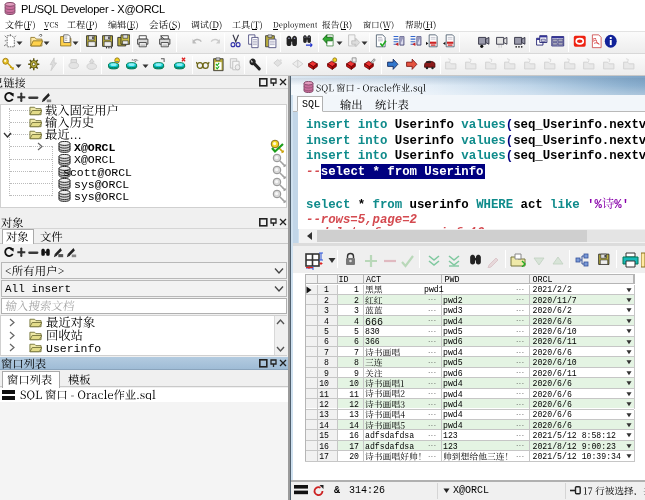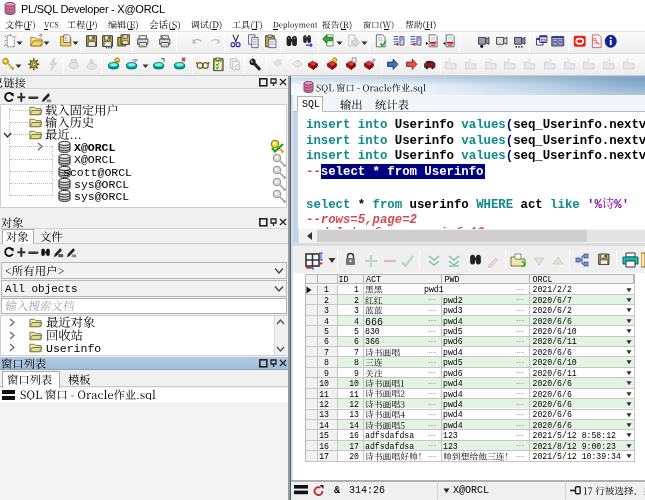--- a/index.html
+++ b/index.html
@@ -610,21 +610,21 @@
 <svg class="a" style="left:274px;top:267px" width="10" height="8" viewBox="0 0 10 8">
     <path d="M1 1.5l4 4.5 4-4.5" fill="none" stroke="#444" stroke-width="1.3"></path>
   </svg>
 <div style="position:absolute;left:5px;top:264.5px"><svg class="cjk " width="59.3" height="11.5" viewBox="0 -880 5160 1000" style="vertical-align:top">
       <path fill="#000" d="M61 -344 493 -96 514 -133 112 -360 514 -587 493 -624 61 -377Z M1464 -568 1418 -509H1191V-718C1294 -728 1405 -747 1479 -764C1503 -754 1521 -755 1532 -763L1447 -840C1392 -811 1292 -773 1200 -745L1127 -771V-492C1127 -292 1098 -93 936 68L949 81C1161 -71 1190 -295 1191 -480H1344V74H1355C1389 74 1410 58 1410 53V-480H1522C1536 -480 1546 -485 1549 -496C1516 -527 1464 -568 1464 -568ZM1067 -776 989 -839C937 -809 842 -764 758 -733L699 -754V-443C699 -269 695 -81 616 71L632 82C722 -25 750 -164 759 -294H961V-238H971C992 -238 1023 -252 1024 -259V-543C1044 -547 1060 -555 1067 -563L987 -624L951 -584H763V-710C854 -727 953 -754 1018 -775C1041 -767 1058 -766 1067 -776ZM761 -323C763 -364 763 -404 763 -442V-555H961V-323Z M2003 -841C1988 -790 1968 -736 1943 -682H1628L1637 -653H1929C1859 -512 1755 -373 1621 -277L1632 -264C1720 -313 1796 -377 1859 -447V78H1869C1900 78 1922 61 1922 55V-166H2312V-27C2312 -11 2308 -5 2288 -5C2267 -5 2163 -13 2163 -13V3C2208 9 2234 17 2249 28C2263 39 2268 57 2271 78C2367 69 2378 34 2378 -18V-464C2400 -468 2417 -477 2425 -486L2336 -552L2301 -508H1935L1916 -516C1949 -561 1979 -607 2004 -653H2510C2524 -653 2534 -658 2537 -669C2502 -700 2446 -743 2446 -743L2397 -682H2019C2038 -719 2054 -756 2068 -792C2094 -790 2103 -796 2107 -809ZM1922 -323H2312V-195H1922ZM1922 -352V-479H2312V-352Z M2814 -503H3052V-293H2806C2813 -351 2814 -408 2814 -462ZM2814 -532V-737H3052V-532ZM2748 -766V-461C2748 -270 2734 -82 2618 67L2633 77C2740 -17 2785 -139 2802 -263H3052V69H3062C3095 69 3117 53 3117 48V-263H3375V-29C3375 -13 3369 -6 3349 -6C3328 -6 3221 -15 3221 -15V1C3268 8 3294 16 3310 26C3324 37 3330 55 3332 75C3429 65 3440 31 3440 -21V-721C3462 -726 3480 -735 3487 -744L3399 -811L3364 -766H2826L2748 -800ZM3375 -503V-293H3117V-503ZM3375 -532H3117V-737H3375Z M4032 -846 4021 -840C4051 -802 4090 -741 4103 -693C4169 -648 4224 -777 4032 -846ZM3830 -391C3832 -425 3833 -458 3833 -488V-648H4366V-391ZM3768 -687V-487C3768 -303 3749 -101 3621 66L3636 78C3774 -47 3816 -215 3828 -362H4366V-302H4376C4399 -302 4431 -317 4432 -324V-638C4449 -641 4465 -649 4471 -656L4393 -716L4357 -677H3845L3768 -711Z M5099 -376 4668 -624 4646 -587 5048 -360 4646 -133 4668 -96 5099 -343Z"></path>
     </svg></div>
 <div class="a" style="left:1px;top:280px;width:286px;height:17px;background:#f2f2f2;border:1px solid #b8b8b8"></div>
 <svg class="a" style="left:274px;top:285px" width="10" height="8" viewBox="0 0 10 8">
     <path d="M1 1.5l4 4.5 4-4.5" fill="none" stroke="#444" stroke-width="1.3"></path>
   </svg>
-<div class="a mono" style="left:5px;top:283px;font-size:11px;color:#000">All objects</div>
+<div class="a mono" style="left:5px;top:283px;font-size:11px;color:#000">All insert</div>
 <div class="a" style="left:1px;top:298px;width:286px;height:16px;background:#fff;border:1px solid #b0b0b0"></div>
 <div class="a" style="left:5px;top:300px;opacity:0.55;transform:skewX(-8deg)"><svg class="cjk " width="69.0" height="11.5" viewBox="0 -880 6000 1000" style="vertical-align:top">
       <path fill="#555" d="M933 -467 840 -478V-12C840 2 835 7 819 7C802 7 715 0 715 0V17C753 20 775 28 788 38C801 48 805 64 808 82C888 73 897 42 897 -8V-442C921 -445 930 -453 933 -467ZM713 -617 671 -566H492L500 -537H763C777 -537 786 -542 789 -553C759 -581 713 -617 713 -617ZM793 -431 706 -441V-74H716C736 -74 759 -87 759 -95V-406C782 -409 791 -418 793 -431ZM265 -807 174 -834C167 -790 153 -727 137 -660H42L50 -630H129C109 -549 86 -467 68 -409C53 -404 35 -396 24 -390L93 -334L126 -367H195V-192C128 -174 73 -159 40 -152L89 -70C99 -74 106 -83 110 -95L195 -136V80H204C235 80 255 65 255 60V-166C304 -190 344 -211 376 -229L372 -243L255 -209V-367H359C373 -367 382 -372 385 -383C357 -410 313 -444 313 -444L275 -397H255V-530C279 -534 287 -543 290 -557L200 -568V-397H126C146 -463 169 -550 190 -630H383C396 -630 406 -635 408 -646C378 -675 329 -712 329 -712L286 -660H197C209 -708 220 -753 227 -788C250 -785 260 -795 265 -807ZM700 -799 609 -848C539 -702 428 -572 328 -500L341 -486C451 -544 563 -641 647 -767C709 -660 810 -562 916 -505C922 -529 940 -545 965 -553L967 -565C861 -607 728 -692 664 -786C683 -783 695 -790 700 -799ZM454 -172V-286H582V-172ZM454 56V-143H582V-18C582 -6 580 -1 567 -1C554 -1 502 -7 502 -7V10C528 14 543 21 552 30C559 39 563 55 564 71C630 64 638 37 638 -12V-411C656 -414 673 -421 679 -428L602 -485L573 -449H459L397 -479V77H407C432 77 454 63 454 56ZM454 -316V-419H582V-316Z M1470 -698 1474 -672C1416 -354 1251 -93 1035 67L1049 81C1273 -57 1436 -273 1508 -509C1577 -249 1708 -33 1891 78C1901 47 1934 23 1973 23L1977 9C1724 -108 1560 -385 1509 -700C1496 -752 1421 -798 1344 -840C1334 -828 1313 -794 1305 -780C1376 -757 1464 -727 1470 -698Z M2538 -621 2506 -580H2453V-710C2495 -726 2543 -746 2572 -761C2589 -755 2599 -756 2604 -764L2540 -822C2516 -797 2477 -761 2443 -733L2392 -759V-331H2402C2433 -331 2453 -347 2453 -352V-388H2619V-289H2366L2375 -260H2451C2489 -178 2544 -112 2612 -59C2526 -6 2420 33 2299 61L2306 77C2443 56 2558 21 2652 -30C2726 18 2812 53 2909 78C2918 48 2938 29 2963 26L2965 15C2872 -1 2785 -27 2708 -63C2784 -114 2845 -177 2890 -252C2914 -252 2925 -255 2933 -263L2863 -329L2818 -289H2680V-388H2846V-352H2856C2876 -352 2906 -367 2907 -373V-704C2927 -708 2944 -716 2950 -724L2872 -784L2836 -745H2710L2719 -716H2846V-580H2718L2727 -550H2846V-418H2680V-799C2705 -803 2713 -813 2716 -827L2619 -838V-418H2453V-550H2573C2586 -550 2594 -555 2596 -566C2575 -590 2538 -621 2538 -621ZM2658 -89C2581 -133 2518 -190 2476 -260H2813C2776 -194 2724 -137 2658 -89ZM2312 -667 2271 -613H2245V-801C2269 -804 2279 -813 2282 -828L2182 -839V-613H2045L2053 -583H2182V-363C2121 -336 2070 -315 2042 -305L2082 -225C2091 -229 2098 -241 2100 -251L2182 -304V-27C2182 -13 2177 -8 2161 -8C2143 -8 2058 -14 2058 -14V2C2096 7 2117 15 2130 27C2142 38 2147 56 2150 77C2235 69 2245 34 2245 -19V-347L2364 -429L2358 -442L2245 -391V-583H2362C2375 -583 2385 -588 2387 -599C2359 -629 2312 -667 2312 -667Z M3376 -111 3294 -158C3243 -91 3137 -6 3041 44L3051 58C3162 21 3277 -46 3340 -104C3361 -98 3369 -101 3376 -111ZM3631 -149 3622 -137C3707 -96 3823 -16 3867 51C3953 82 3959 -89 3631 -149ZM3802 -785 3752 -725H3531V-800C3556 -804 3566 -813 3568 -827L3467 -838V-725H3149L3158 -695H3467V-584H3170C3169 -598 3167 -612 3165 -628L3148 -629C3140 -546 3100 -499 3055 -479C3001 -412 3164 -374 3170 -554H3462C3412 -513 3301 -439 3212 -412C3205 -410 3189 -408 3189 -408L3219 -335C3225 -337 3231 -341 3236 -349C3334 -360 3427 -374 3505 -387C3397 -333 3269 -279 3162 -250C3150 -247 3129 -244 3129 -245L3161 -164C3167 -166 3173 -171 3179 -178C3282 -187 3379 -195 3467 -204V-10C3467 1 3463 6 3448 6C3431 6 3354 2 3354 2V16C3391 20 3411 27 3423 36C3433 45 3437 61 3438 78C3519 70 3532 39 3532 -10V-210C3627 -220 3710 -229 3779 -238C3805 -211 3827 -182 3838 -156C3914 -116 3937 -279 3661 -348L3652 -337C3685 -318 3724 -290 3757 -259C3547 -249 3351 -241 3227 -238C3405 -290 3601 -367 3709 -423C3731 -413 3747 -419 3754 -426L3680 -485C3653 -467 3617 -446 3576 -423C3465 -415 3359 -408 3282 -404C3363 -432 3446 -469 3497 -499C3519 -492 3534 -499 3540 -507L3470 -554H3836C3824 -515 3807 -468 3791 -434L3803 -426C3844 -456 3893 -503 3920 -541C3940 -542 3951 -545 3959 -551L3878 -629L3833 -584H3531V-695H3867C3882 -695 3891 -700 3894 -711C3858 -743 3802 -785 3802 -785Z M4407 -836 4397 -828C4449 -786 4510 -713 4527 -654C4600 -605 4647 -762 4407 -836ZM4700 -590C4665 -448 4602 -324 4505 -218C4399 -314 4320 -437 4275 -590ZM4864 -685 4812 -620H4047L4056 -590H4254C4293 -419 4364 -283 4463 -175C4358 -75 4218 6 4041 65L4049 81C4239 31 4388 -41 4502 -136C4606 -39 4736 32 4891 78C4904 44 4932 24 4966 22L4969 11C4807 -27 4665 -89 4550 -180C4664 -290 4739 -427 4784 -590H4930C4944 -590 4953 -595 4956 -606C4921 -639 4864 -685 4864 -685Z M5854 -775C5831 -691 5799 -597 5770 -539L5786 -529C5832 -579 5881 -652 5919 -722C5939 -721 5952 -729 5956 -741ZM5419 -765 5405 -759C5441 -703 5484 -617 5489 -550C5554 -491 5618 -638 5419 -765ZM5207 -836V-606H5047L5055 -576H5193C5164 -426 5110 -278 5029 -164L5044 -151C5114 -225 5168 -310 5207 -405V81H5221C5244 81 5271 65 5271 57V-424C5304 -383 5341 -326 5353 -282C5413 -235 5465 -357 5271 -446V-576H5401C5415 -576 5424 -581 5427 -592C5398 -622 5351 -663 5351 -663L5308 -606H5271V-798C5297 -802 5305 -811 5308 -826ZM5391 -19 5400 11H5850V65H5860C5882 65 5914 49 5915 42V-412C5935 -416 5951 -424 5958 -431L5877 -494L5840 -453H5701V-789C5725 -793 5735 -803 5737 -817L5636 -828V-453H5418L5427 -424H5850V-241H5441L5450 -212H5850V-19Z"></path>
     </svg></div>
 <div class="a" style="left:0;top:315px;width:287px;height:41px;background:#fff;border:1px solid #d0d0d0"></div>
 <svg class="a" style="left:8px;top:318px" width="8" height="9" viewBox="0 0 8 9">
     <path d="M2 1l4 3.5L2 8" fill="none" stroke="#666" stroke-width="1.2"></path>
   </svg>
 <svg class="a" style="left:29px;top:317px" width="13" height="11" viewBox="0 0 14 11">
     <path d="M1 2h5l1.5 1.5H13V10H1z" fill="#efe9a8" stroke="#77763e"></path>
@@ -853,21 +853,21 @@
 <div class="a" style="left:529.0px;top:294.9px;width:1px;height:10.4px;background:#c6c6c6"></div>
 <div class="a" style="left:634.0px;top:294.9px;width:1px;height:10.4px;background:#c6c6c6"></div>
 <div class="a mono" style="left:302.0px;top:295.7px;width:27px;text-align:right;font-size:8.2px;color:#000">2</div>
 <div class="a mono" style="left:337.0px;top:295.7px;width:22px;text-align:right;font-size:8.2px;color:#000">2</div>
 <div class="a" style="left:365px;top:295.5px"><svg class="cjk " width="17.6" height="8.8" viewBox="0 -880 2000 1000" style="vertical-align:top">
       <path fill="#000" d="M52 -67 96 23C106 19 114 10 118 -3C260 -61 366 -114 441 -155L437 -167C283 -123 123 -82 52 -67ZM332 -786 236 -831C207 -757 131 -616 69 -558C62 -553 43 -549 43 -549L80 -458C86 -460 91 -464 96 -470C161 -486 223 -503 271 -517C211 -435 138 -349 77 -300C69 -294 48 -290 48 -290L83 -198C90 -201 98 -207 104 -216C237 -254 357 -297 423 -319L420 -334C308 -317 197 -301 121 -291C230 -379 352 -507 414 -594C434 -589 448 -595 453 -604L363 -663C347 -631 323 -591 294 -549C220 -545 149 -543 100 -542C171 -606 251 -702 295 -771C315 -768 327 -776 332 -786ZM855 -767 808 -708H413L421 -678H621V-11H340L348 18H940C954 18 964 13 966 2C934 -29 879 -72 879 -72L832 -11H689V-678H915C928 -678 938 -683 940 -694C909 -725 855 -767 855 -767Z M1052 -67 1096 23C1106 19 1114 10 1118 -3C1260 -61 1366 -114 1441 -155L1437 -167C1283 -123 1123 -82 1052 -67ZM1332 -786 1236 -831C1207 -757 1131 -616 1069 -558C1062 -553 1043 -549 1043 -549L1080 -458C1086 -460 1091 -464 1096 -470C1161 -486 1223 -503 1271 -517C1211 -435 1138 -349 1077 -300C1069 -294 1048 -290 1048 -290L1083 -198C1090 -201 1098 -207 1104 -216C1237 -254 1357 -297 1423 -319L1420 -334C1308 -317 1197 -301 1121 -291C1230 -379 1352 -507 1414 -594C1434 -589 1448 -595 1453 -604L1363 -663C1347 -631 1323 -591 1294 -549C1220 -545 1149 -543 1100 -542C1171 -606 1251 -702 1295 -771C1315 -768 1327 -776 1332 -786ZM1855 -767 1808 -708H1413L1421 -678H1621V-11H1340L1348 18H1940C1954 18 1964 13 1966 2C1934 -29 1879 -72 1879 -72L1832 -11H1689V-678H1915C1928 -678 1938 -683 1940 -694C1909 -725 1855 -767 1855 -767Z"></path>
     </svg></div>
 <div class="a" style="left:428px;top:296.4px;font-size:7px;color:#555;letter-spacing:0.5px">···</div>
 <div class="a mono" style="left:443px;top:295.7px;font-size:8.2px;color:#000">pwd2</div>
 <div class="a" style="left:516px;top:296.4px;font-size:7px;color:#555;letter-spacing:0.5px">···</div>
-<div class="a mono" style="left:532.5px;top:295.7px;font-size:8.2px;color:#000">2020/6/7</div>
+<div class="a mono" style="left:532.5px;top:295.7px;font-size:8.2px;color:#000">2020/11/7</div>
 <svg class="a" style="left:626px;top:296.9px" width="6" height="6" viewBox="0 0 7 7">
     <path d="M0.5 1.5h6L3.5 6z" fill="#333"></path>
   </svg>
 <div class="a" style="left:304.5px;top:305.3px;width:32px;height:9.4px;background:#f1f1f1"></div>
 <div class="a" style="left:336.5px;top:305.3px;width:297.5px;height:9.4px;background:#ffffff"></div>
 <div class="a" style="left:304.5px;top:314.8px;width:329.5px;height:1px;background:#c6c6c6"></div>
 <div class="a" style="left:316.5px;top:305.3px;width:1px;height:10.4px;background:#c6c6c6"></div>
 <div class="a" style="left:336.5px;top:305.3px;width:1px;height:10.4px;background:#c6c6c6"></div>
 <div class="a" style="left:363.0px;top:305.3px;width:1px;height:10.4px;background:#c6c6c6"></div>
 <div class="a" style="left:441.0px;top:305.3px;width:1px;height:10.4px;background:#c6c6c6"></div>

